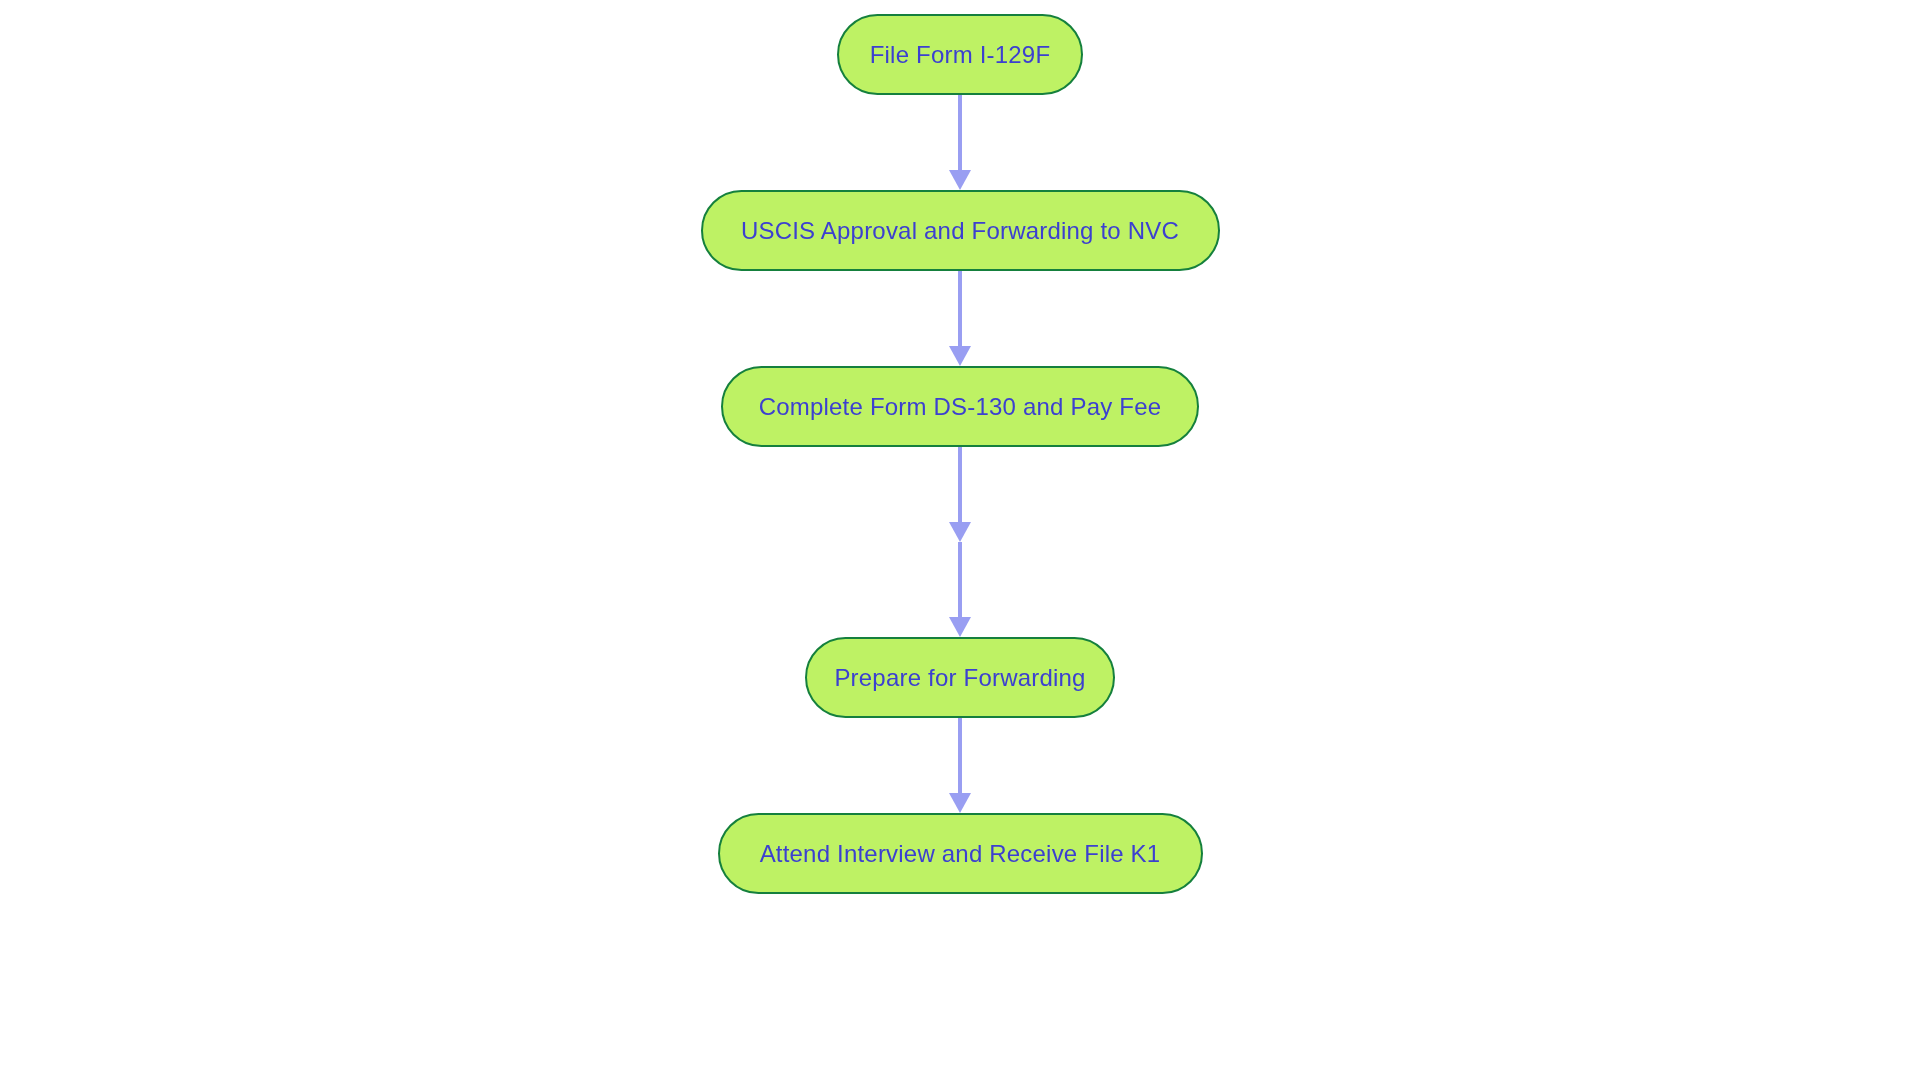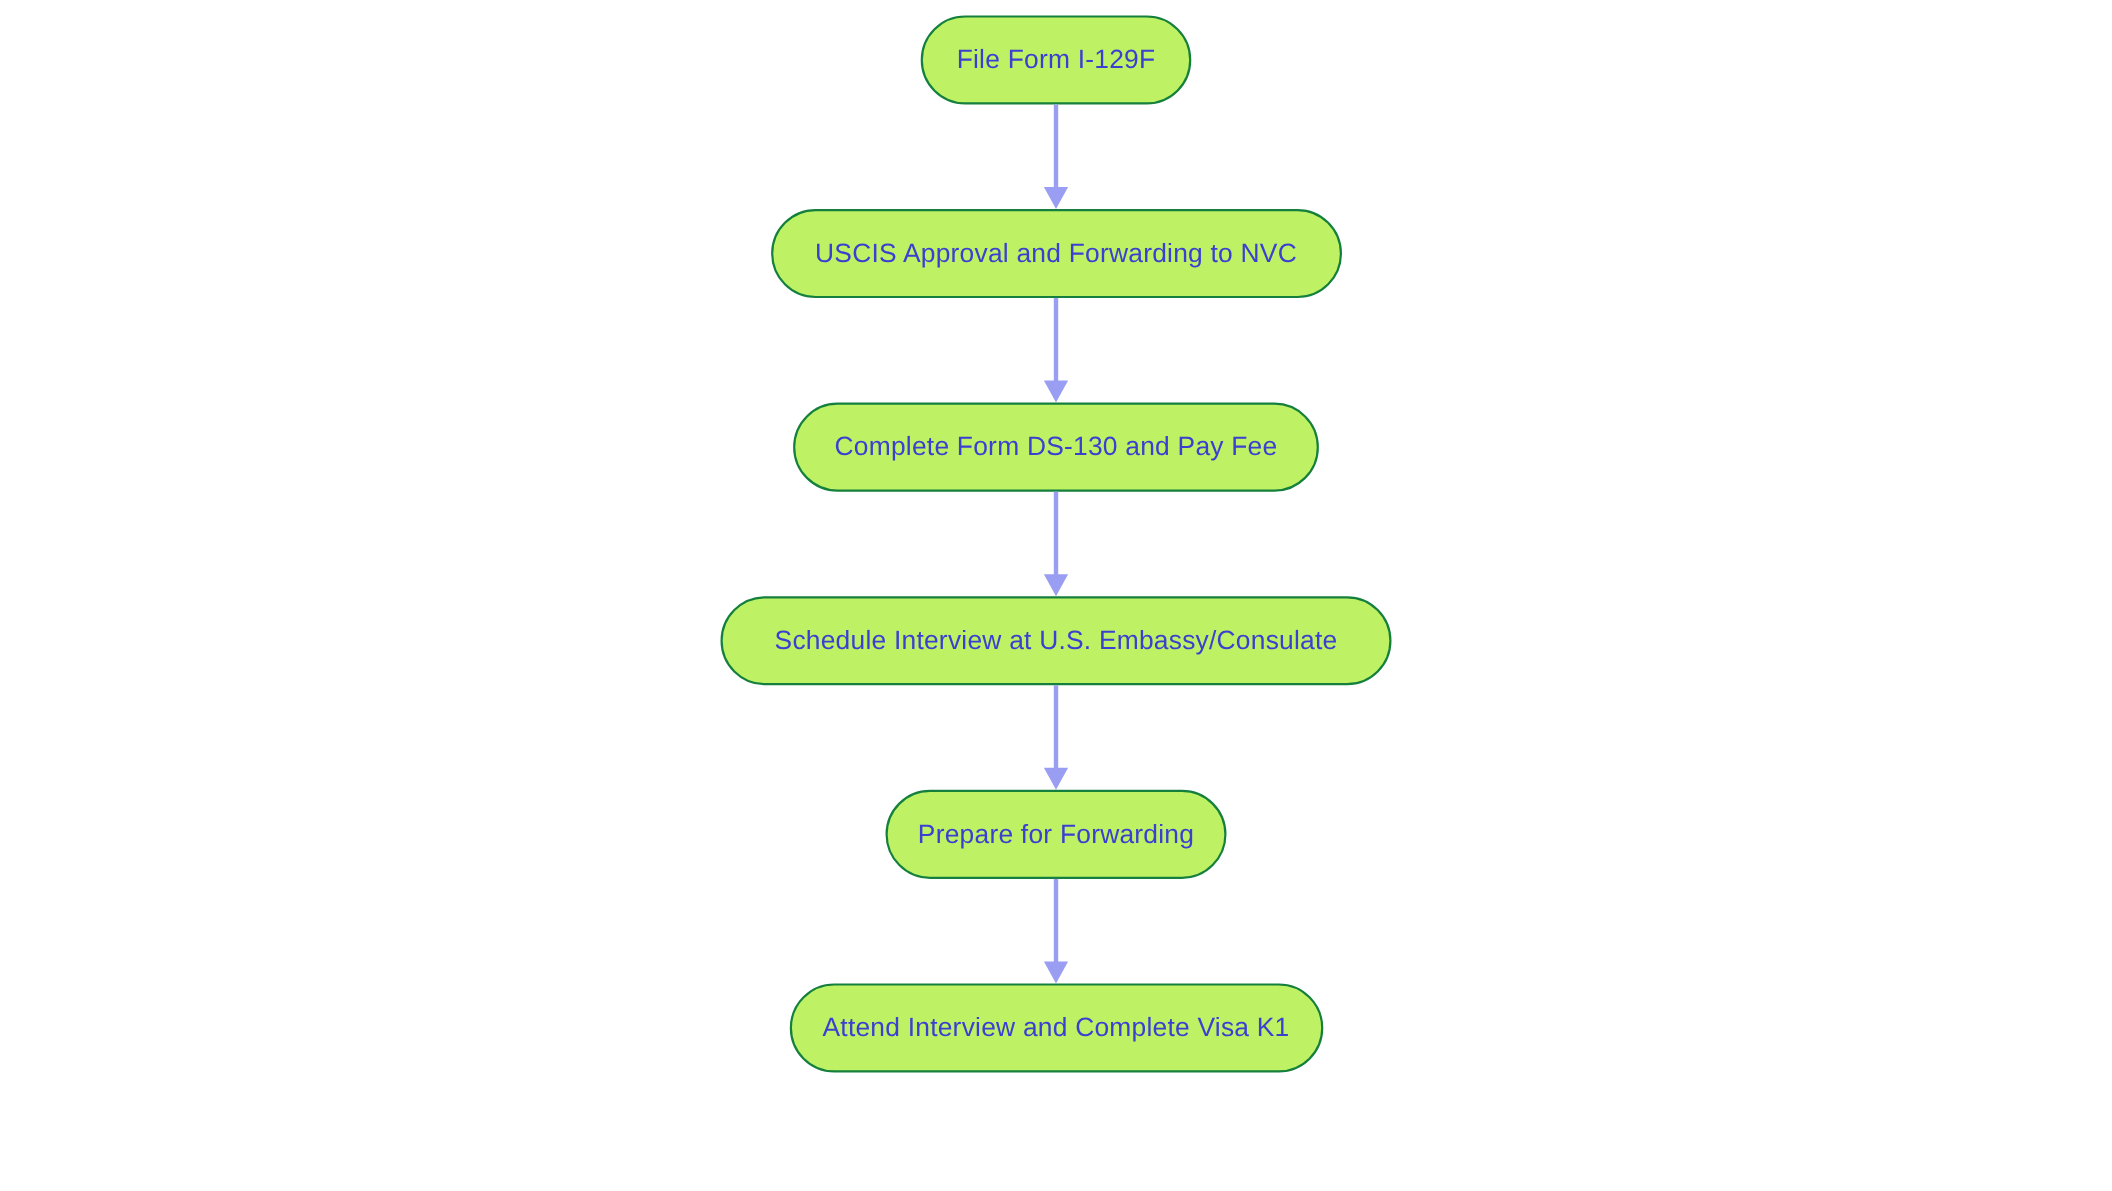--- a/index.html
+++ b/index.html
@@ -89,36 +89,33 @@
 
     <div class="node n3">
       <span>Complete Form DS-130 and Pay Fee</span>
     </div>
 
     <div class="arrow">
       <div class="line"></div>
       <div class="head"></div>
     </div>
 
-    <div class="node n4">
-      <span>Schedule Interview at U.S. Embassy/Consulate</span>
-    </div>
 
     <div class="arrow">
       <div class="line"></div>
       <div class="head"></div>
     </div>
 
     <div class="node n5">
       <span>Prepare for Forwarding</span>
     </div>
 
     <div class="arrow">
       <div class="line"></div>
       <div class="head"></div>
     </div>
 
     <div class="node n6">
-      <span>Attend Interview and Complete Visa K1</span>
+      <span>Attend Interview and Receive File K1</span>
     </div>
 
   </div>
 </div>
 
 </body></html>

